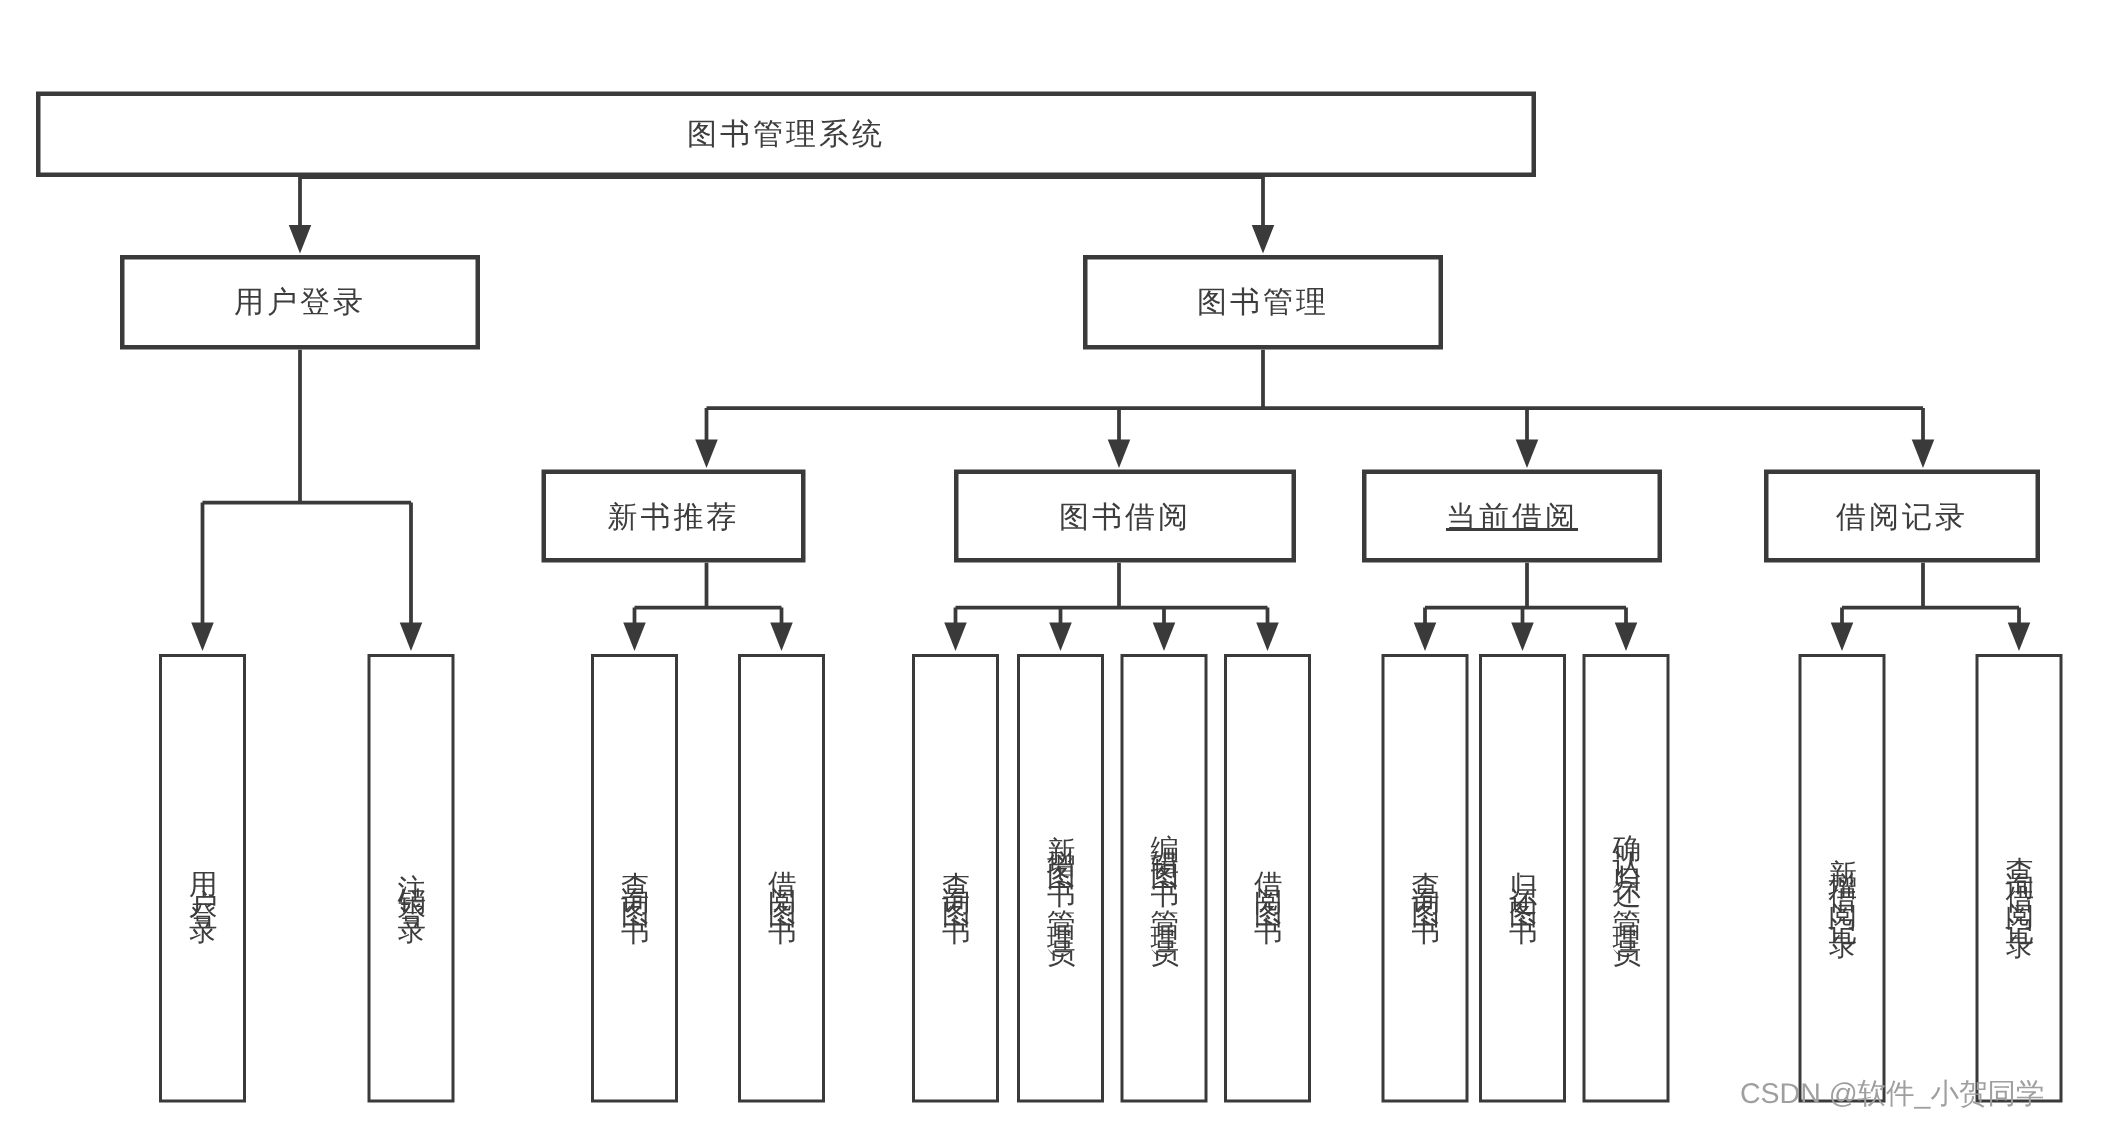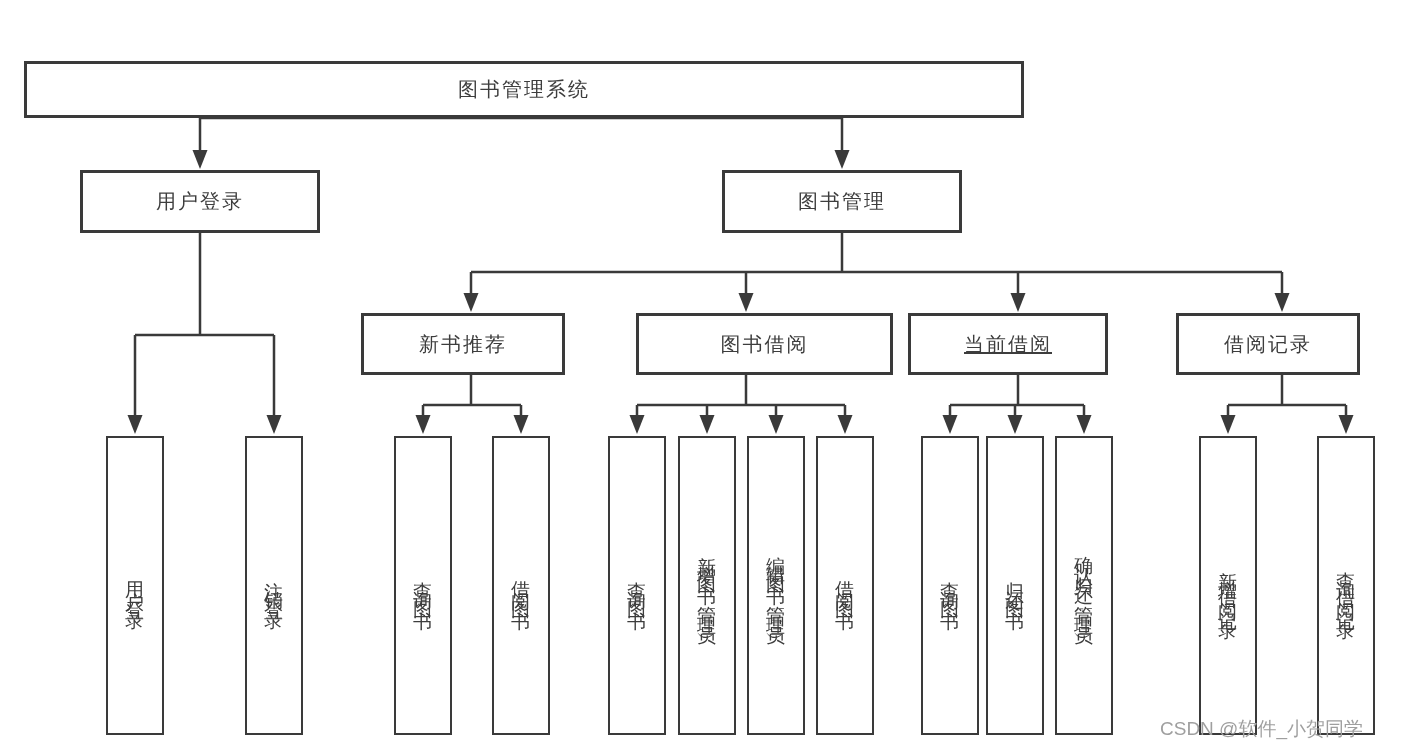--- a/index.html
+++ b/index.html
@@ -30,22 +30,22 @@
     font-size: 19px;
     letter-spacing: 10px;
     line-height: 1;
     white-space: nowrap;
   }
   
   .n-root  { left: 24px;  top: 13px;  width: 1000px; height: 57px; margin-top: 48px; }
   .n-login { left: 80px;  top: 170px; width: 240px;  height: 63px; }
   .n-mgmt  { left: 722px; top: 170px; width: 240px;  height: 63px; align-items: center; }
   .n-l3    { top: 313px; height: 62px; }
-  .n-rec   { left: 361px;  width: 204px; }
-  .n-bor   { left: 636px;  width: 257px; }
+  .n-rec   { left: 361px;  width: 176px; }
+  .n-bor   { left: 636px;  width: 228px; }
   .n-cur   { left: 908px;  width: 200px; text-decoration: underline; }
   .n-recd  { left: 1176px; width: 184px; }
   .leaf    { top: 436px; height: 299px; width: 58px; }
   .lf1  { left: 106px; }  .lf2  { left: 245px; }
   .lf3  { left: 394px; }  .lf4  { left: 492px; }
   .lf5  { left: 608px; }  .lf6  { left: 678px; }
   .lf7  { left: 747px; }  .lf8  { left: 816px; }
   .lf9  { left: 921px; }  .lf10 { left: 986px; }
   .lf11 { left: 1055px; } .lf12 { left: 1199px; }
   .lf13 { left: 1317px; }

